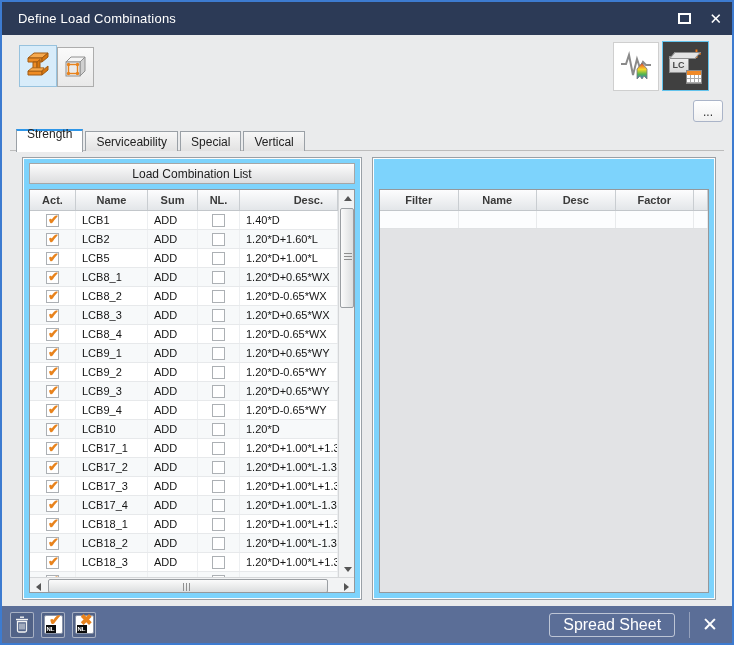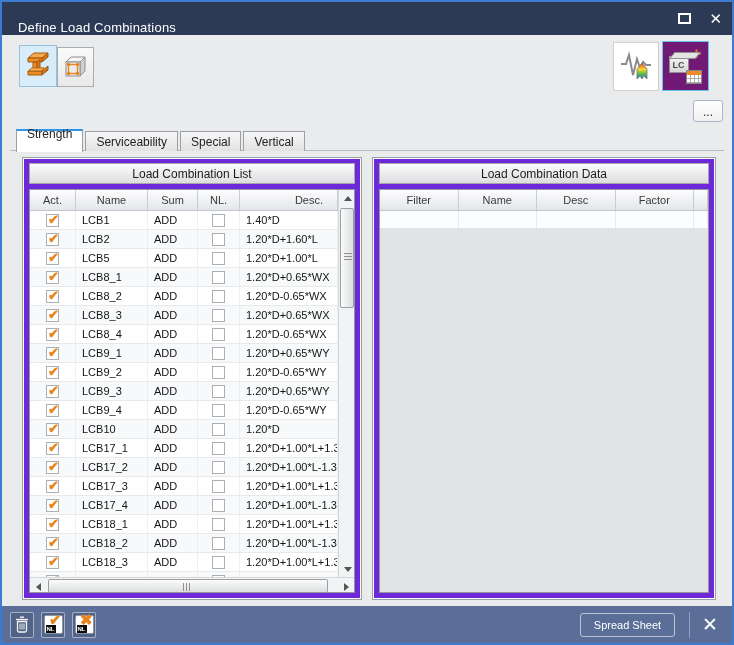--- a/index.html
+++ b/index.html
@@ -7,34 +7,34 @@
   body { font-family:"Liberation Sans", sans-serif; }
 
   .window{
     position:relative; width:734px; height:645px;
     border:2px solid #3d7bd0; background:#eaebec; overflow:hidden;
   }
 
   
   .titlebar{
     position:absolute; left:0; top:0; right:0; height:33px;
-    background:#2c3a56; display:flex; align-items:flex-end;
+    background:#2c3a56; display:flex; align-items:center;
   }
   .titlebar .title{ color:#fff; font-size:13px; margin-left:16px; letter-spacing:.2px; }
   .win-controls{ position:absolute; right:10px; top:0; height:33px; display:flex; align-items:center; gap:18px; }
   .restore-btn{ width:13px; height:11px; border:2px solid #fff; background:transparent; display:block; cursor:pointer; }
   .close-btn{ color:#fff; font-size:15px; line-height:15px; cursor:pointer; }
 
   
   .tbtn{
     position:absolute; display:flex; align-items:center; justify-content:center;
     background:linear-gradient(#fafafa,#e9e9e9); border:1px solid #adadad; cursor:pointer;
   }
   .tbtn.sel-soft{ background:#d8ecfa; border-color:#97c2de; }
-  .tbtn.sel-blue{ background:#701a75; border-color:#63c3ec;text-decoration:underline; }
+  .tbtn.sel-blue{ background:#404040; border-color:#63c3ec;text-decoration:underline; }
   #btn-beam { left:17px;  top:43px; width:38px; height:42px; }
   #btn-cube { left:55px;  top:45px; width:37px; height:40px; }
   #btn-dyn  { left:611px; top:40px; width:46px; height:49px; background:#fff; border-color:#cfcfcf; }
   #btn-lcgen{ left:660px; top:39px; width:47px; height:50px; }
 
   
   .lc-ico{ position:relative; width:34px; height:36px; }
   .lc-plus{ position:absolute; right:1px; top:-3px; color:#f07818; font-size:17px; font-weight:bold; line-height:17px; }
   .lc-cube{ position:absolute; left:0; top:8px; width:20px; height:17px;
     background:linear-gradient(#f2f2f2,#d8d8d8); border:1px solid #8f8f8f;
@@ -71,41 +71,41 @@
     display:flex; align-items:center; cursor:pointer;
   }
   .tab.active{
     height:23px; background:#fff; border-top:2px solid #2f96e8; z-index:3; position:relative;
     margin-bottom:-1px; padding-bottom:16px;
   }
 
   
   .panel{
     position:absolute; top:155px; height:443px;
-    border:1px solid #9aa0a6; background:#6d28d9; box-shadow:inset 0 0 0 1px #fdfdfd;
+    border:1px solid #9aa0a6; background:#7dd3fc; box-shadow:inset 0 0 0 1px #fdfdfd;
   }
   #panel-left { left:20px;  width:340px; }
   #panel-right{ left:370px; width:344px; }
   .panel-header{
     position:absolute; left:6px; right:6px; top:5px; height:21px;
     background:linear-gradient(#fcfcfc,#dcdddf); border:1px solid #a6a6a6;
     display:flex; align-items:center; justify-content:center;
     font-size:12px; color:#1c1c1c;
   }
   .grid-frame{
     position:absolute; left:6px; right:6px; top:31px; bottom:6px;
     border:1px solid #95989b; background:#fff; overflow:hidden;
   }
 
   
   .grid-main{ display:flex; }
   .grid-cols{ width:308px; }
   .hrow{ display:flex; height:21px;
     background:linear-gradient(#fdfdfe,#e3e6e9); border-bottom:1px solid #c2c6ca; }
-  .hcell{ font-size:11px; font-weight:normal; color:#3a3a3a; display:flex; align-items:center;
+  .hcell{ font-size:11px; font-weight:bold; color:#3a3a3a; display:flex; align-items:center;
     justify-content:center; border-right:1px solid #c9cdd1; }
   .hcell.c4{ justify-content:flex-end; padding-right:14px; }
   .c0{ width:46px; } .c1{ width:72px; } .c2{ width:50px; } .c3{ width:42px; } .c4{ width:98px; }
   .tbody{ height:366px; overflow:hidden; background:#fff; }
   .trow{ display:flex; height:19px; border-bottom:1px solid #e7e9eb; background:#fff; }
   .trow:nth-child(even){ background:#f7f9fa; }
   .tcell{ font-size:11px; color:#141414; display:flex; align-items:center;
     border-right:1px solid #edeff1; white-space:nowrap; overflow:hidden; }
   .tcell.c1,.tcell.c2,.tcell.c4{ padding-left:6px; }
   .tcell.c0,.tcell.c3{ justify-content:center; }
@@ -148,21 +148,21 @@
     display:flex; align-items:center; justify-content:center; cursor:pointer; position:relative;
   }
   .fbtn:first-child{ margin-left:8px; }
   .nlbox{ position:relative; width:19px; height:19px; background:#fff; border:1px solid #8b95a8; border-radius:2px; }
   .nlmark{ position:absolute; right:0px; top:-4px; font-size:15px; font-weight:bold; color:#e8831d; line-height:16px; }
   .nlbadge{ position:absolute; left:1px; bottom:0px; background:#0c0c0c; color:#fff;
     font-size:6px; font-weight:bold; padding:1px 1px; line-height:6px; }
   .spacer{ flex:1; }
   .spread-btn{
     height:24px; padding:0 13px; border:1px solid rgba(255,255,255,.6); border-radius:3px;
-    color:#fff; font-size:11px; display:flex; align-items:center; background:transparent; cursor:pointer;
+    color:#fff; font-size:16px; display:flex; align-items:center; background:transparent; cursor:pointer;
   }
   .fdivider{ width:1px; height:26px; background:rgba(255,255,255,.35); margin:0 12px 0 14px; }
   .fclose{ color:#fff; font-size:19px; line-height:19px; margin-right:14px; cursor:pointer; font-weight:300; }
 </style>
 </head>
 <body>
 
 <div class="window">
 
   <div class="titlebar">
@@ -487,23 +487,20 @@
           </div>
         <div class="hthumb"></div>
         <div class="sarrow" style="right:0;left:auto;">
             <span class="tri-right"></span>
           </div>
       </div>
     </div>
   </div>
 
   <div class="panel" id="panel-right">
-    <div class="panel-header">
-      <span>Load Combination Data</span>
-    </div>
     <div class="grid-frame" id="grid-right">
       <div class="hrow" id="rc-head">
           <div class="hcell r0">Filter</div>
           <div class="hcell r1">Name</div>
           <div class="hcell r2">Desc</div>
           <div class="hcell r3">Factor</div>
           <div class="hcell r4"></div>
         </div>
       <div class="empty-row" id="rc-empty">
           <div class="ecell r0"></div>

